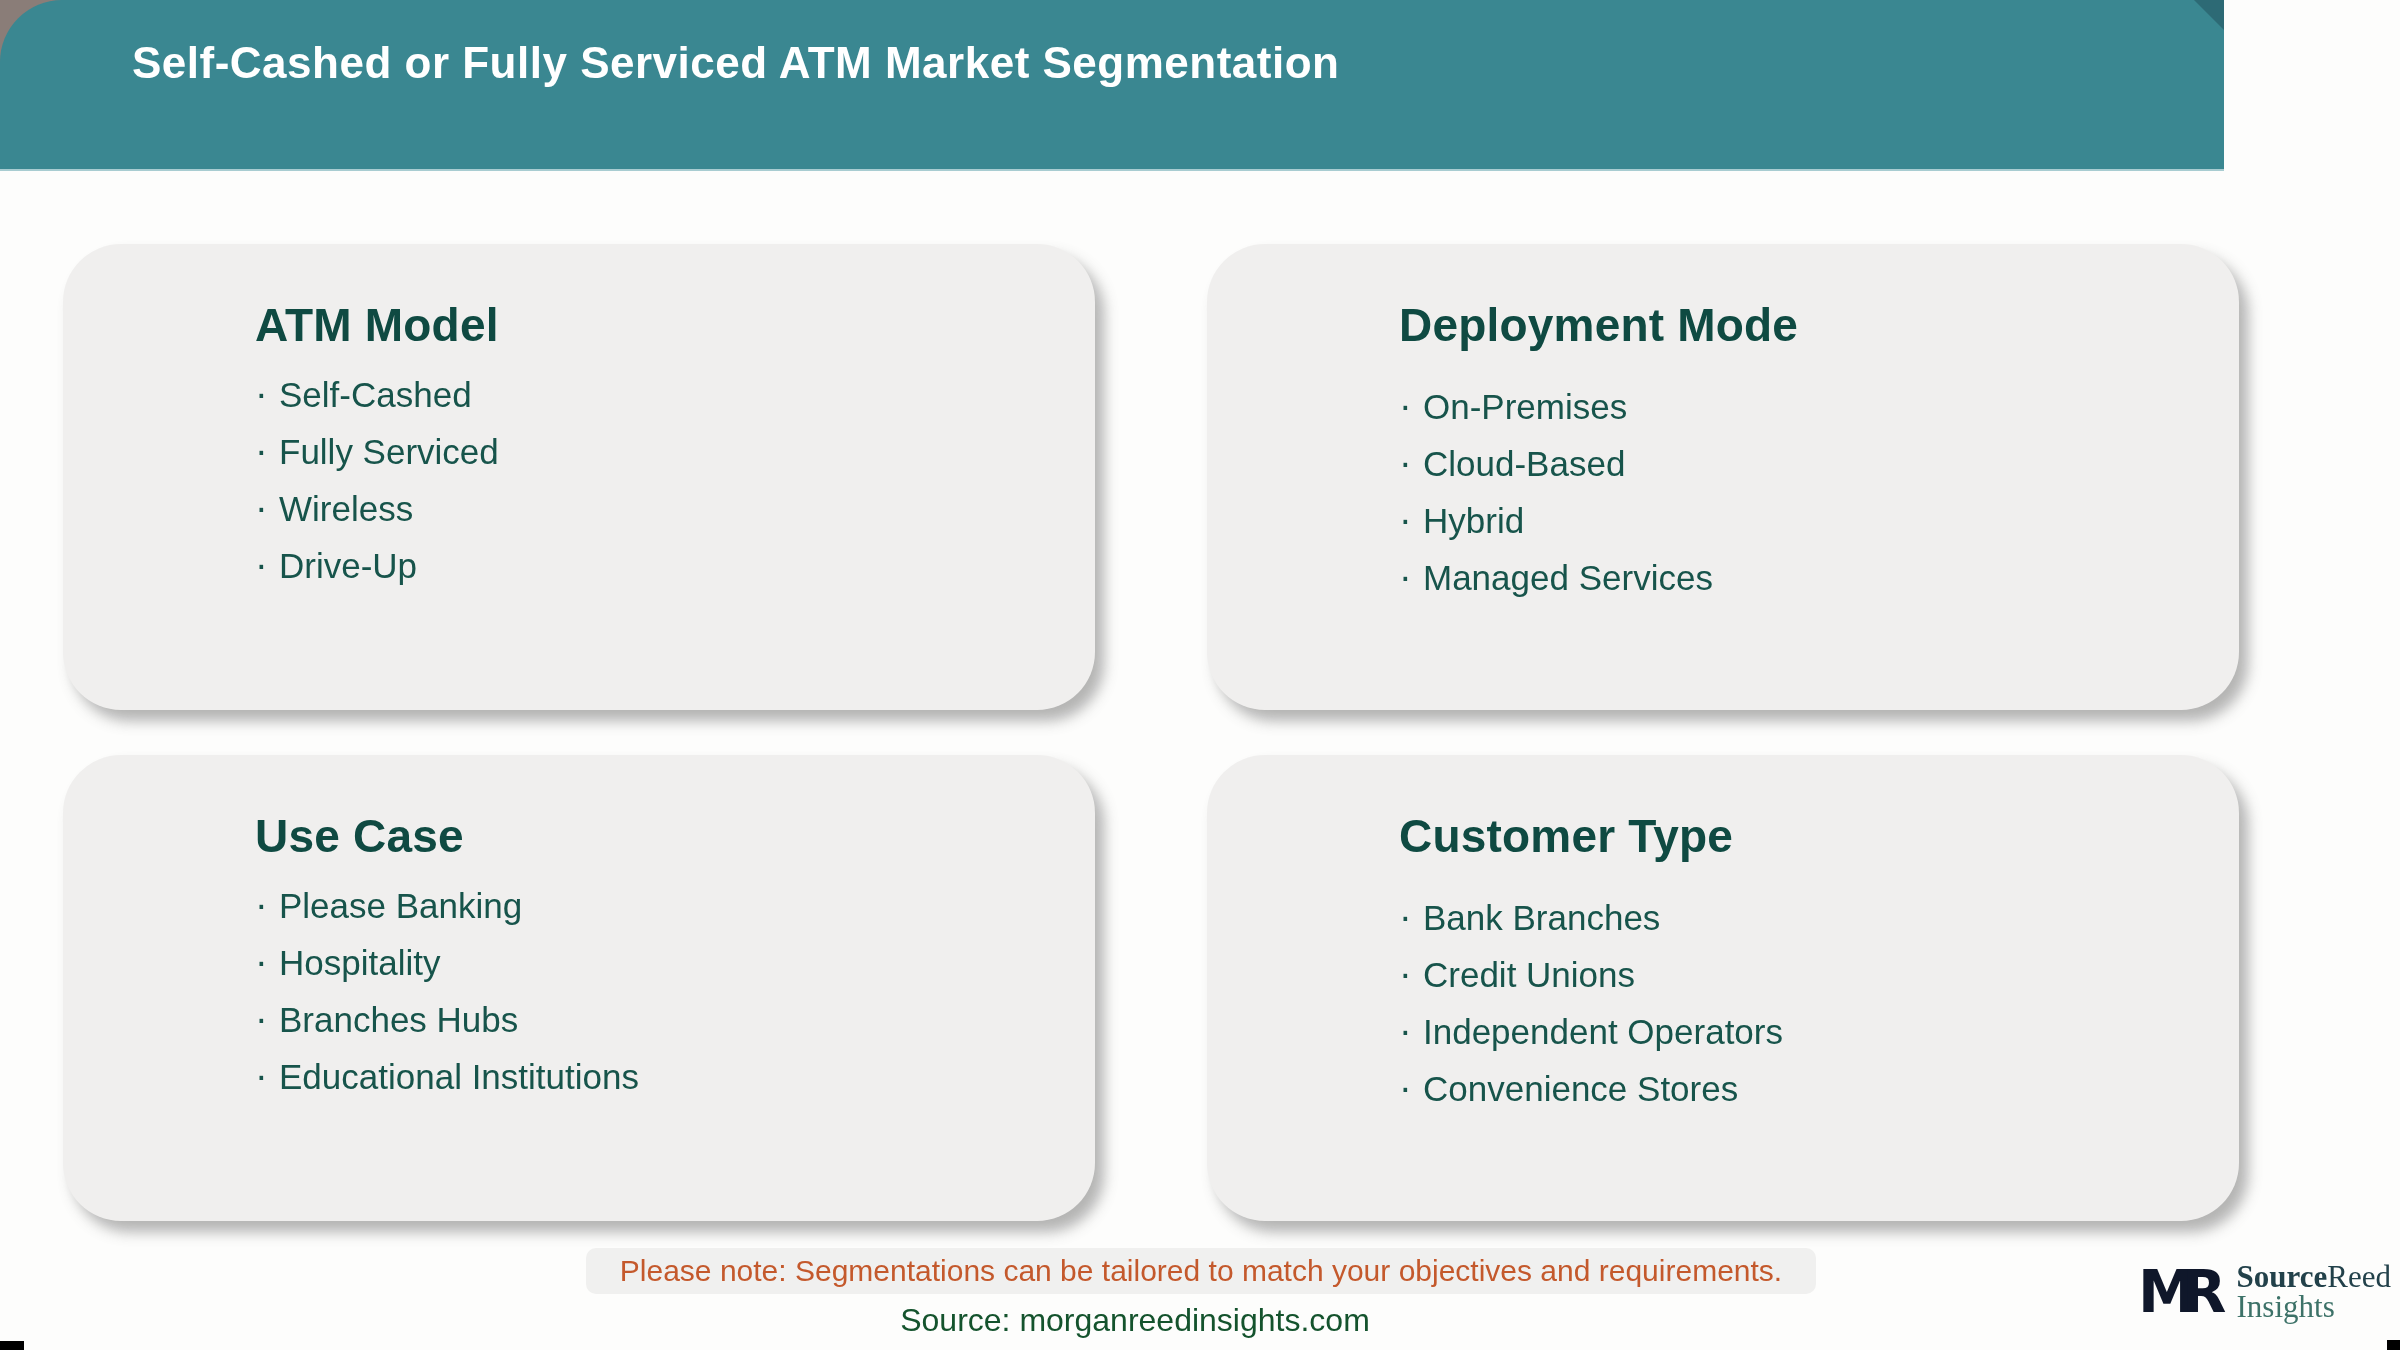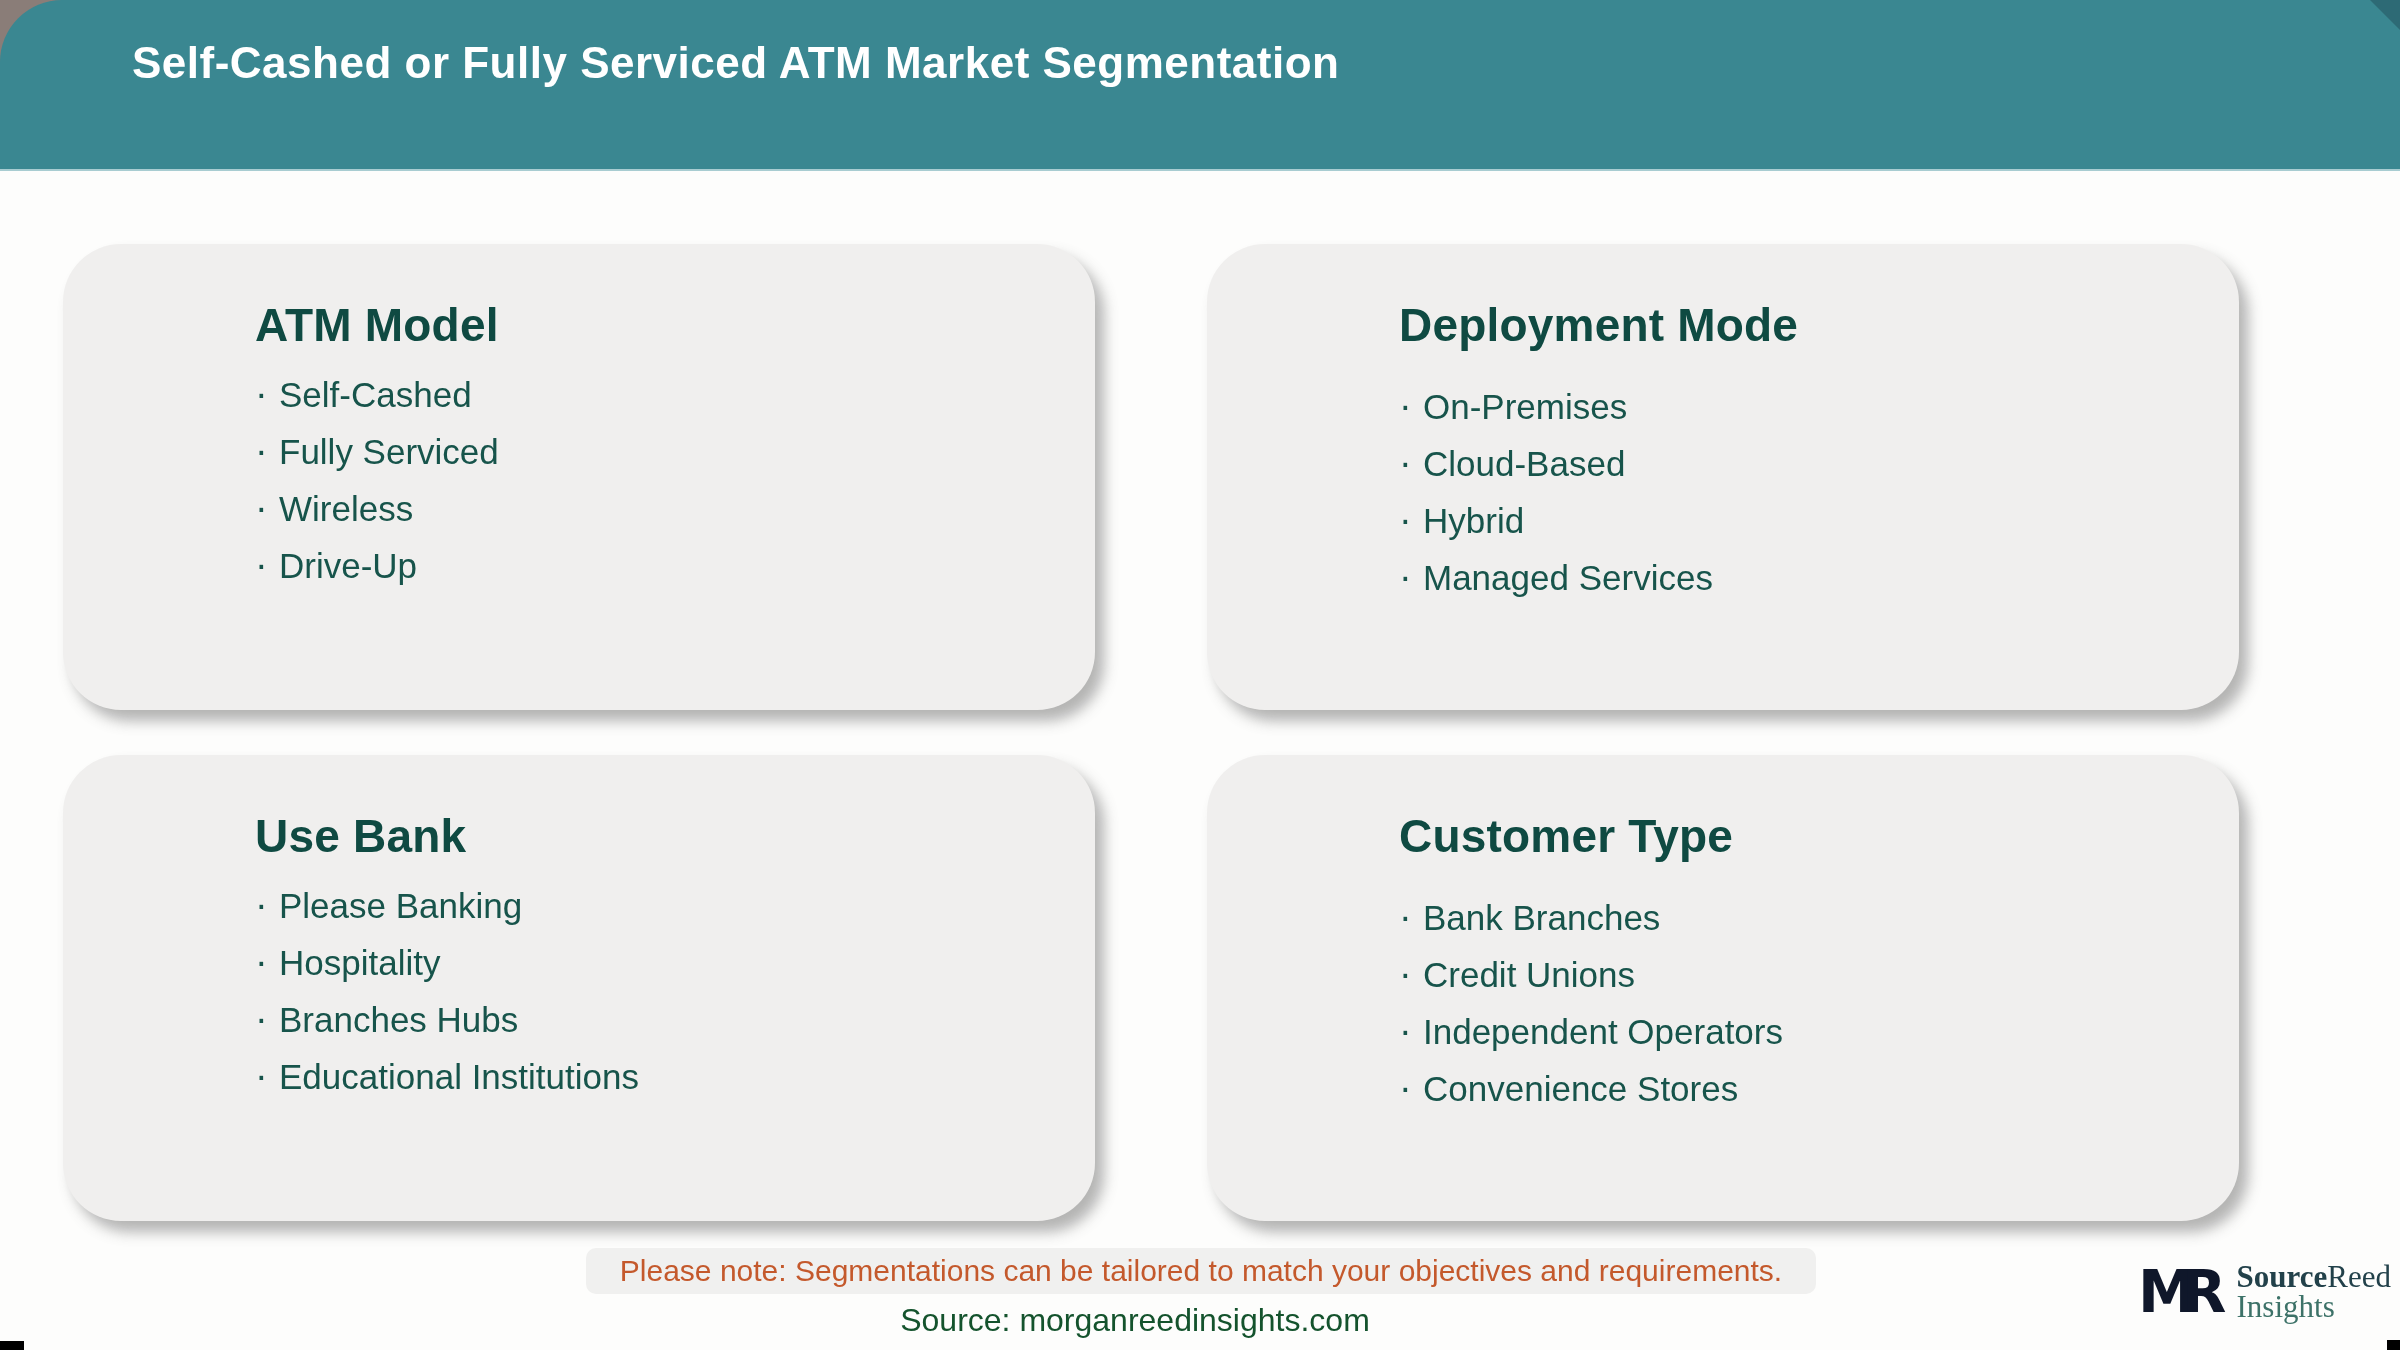--- a/index.html
+++ b/index.html
@@ -19,21 +19,21 @@
   
   .corner-backfill {
     position: absolute;
     left: 0; top: 0;
     width: 80px; height: 80px;
     background: #8a7d78;
   }
   .header {
     position: absolute;
     left: 0; top: 0;
-    width: 2400px; height: 171px;
+    width: 2224px; height: 171px;
     background: #3a8791;
     border-top-left-radius: 62px;
     border-bottom: 2px solid #a8ccd1;
     box-sizing: border-box;
   }
   .header-dogear {
     position: absolute;
     right: 0; top: 0;
     width: 0; height: 0;
     border-top: 30px solid #2d6a75;
@@ -182,21 +182,21 @@
     <div class="card-title">Deployment Mode</div>
     <div class="bullet-list">
       <div class="bullet-line"><span class="bullet-dot">·</span><span>On-Premises</span></div>
       <div class="bullet-line"><span class="bullet-dot">·</span><span>Cloud-Based</span></div>
       <div class="bullet-line"><span class="bullet-dot">·</span><span>Hybrid</span></div>
       <div class="bullet-line"><span class="bullet-dot">·</span><span>Managed Services</span></div>
     </div>
   </div>
 
   <div class="card card-3">
-    <div class="card-title">Use Bank</div>
+    <div class="card-title">Use Case</div>
     <div class="bullet-list">
       <div class="bullet-line"><span class="bullet-dot">·</span><span>Please Banking</span></div>
       <div class="bullet-line"><span class="bullet-dot">·</span><span>Hospitality</span></div>
       <div class="bullet-line"><span class="bullet-dot">·</span><span>Branches Hubs</span></div>
       <div class="bullet-line"><span class="bullet-dot">·</span><span>Educational Institutions</span></div>
     </div>
   </div>
 
   <div class="card card-4">
     <div class="card-title">Customer Type</div>

